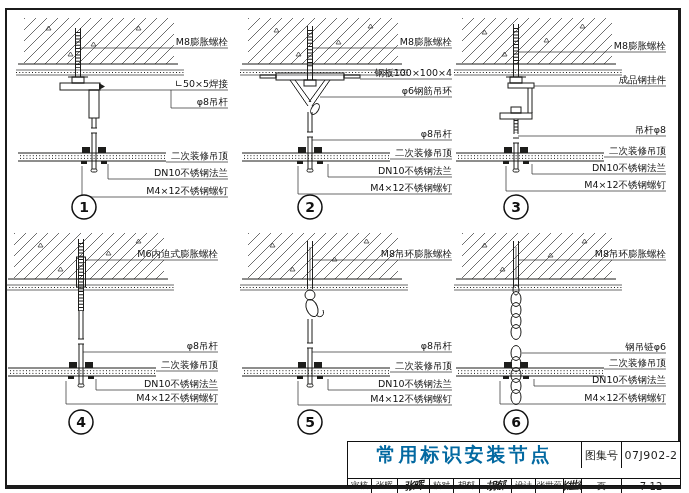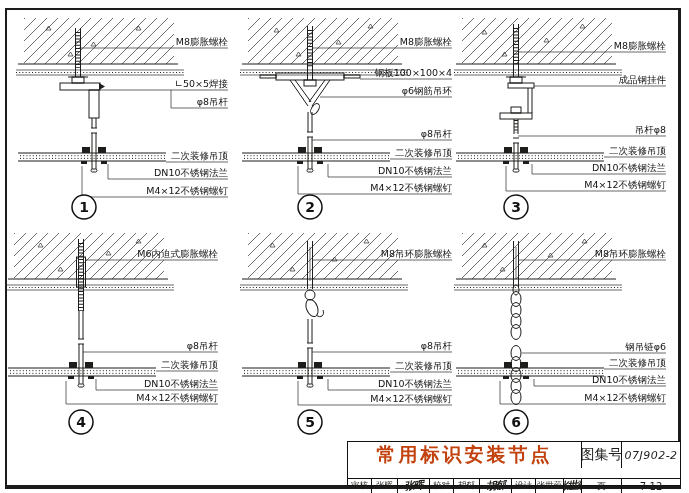--- a/index.html
+++ b/index.html
@@ -35,23 +35,23 @@
   }
   .tb-row{display:flex;flex-direction:row;box-sizing:border-box;}
   .tb-row1{height:27px;}
   .tb-row2{height:16px;border-top:1px solid #111;margin-top:10px;}
   .tb-cell{
     box-sizing:border-box;border-right:1px solid #111;
     display:flex;align-items:center;justify-content:center;
     overflow:hidden;white-space:nowrap;
   }
   .tb-cell:last-child{border-right:none;}
-  .tb-title{flex:1;font-size:19px;font-weight:bold;letter-spacing:3px;color:#c2410c;}
-  .tb-atlas-label{width:40px;font-size:14px;}
-  .tb-atlas-no{width:58px;font-size:11px;letter-spacing:0.5px;font-style:italic;}
+  .tb-title{flex:1;font-size:19px;font-weight:bold;letter-spacing:3px;color:#0369a1;}
+  .tb-atlas-label{width:40px;font-size:11px;}
+  .tb-atlas-no{width:58px;font-size:11px;letter-spacing:0.5px;}
   .tb-s{font-size:8.5px;}
   .w24{width:24px;} .w26{width:26px;} .w28{width:28px;} .w32{width:32px;}
   .tb-sigcell{flex:1;}
   .sig{font-style:italic;font-weight:bold;font-size:10.5px;transform:rotate(-4deg);letter-spacing:-1px;}
   .tb-page-label{width:40px;font-size:9px;}
   .tb-page-no{width:58px;font-size:10px;}
 </style>
 </head>
 <body>
 

